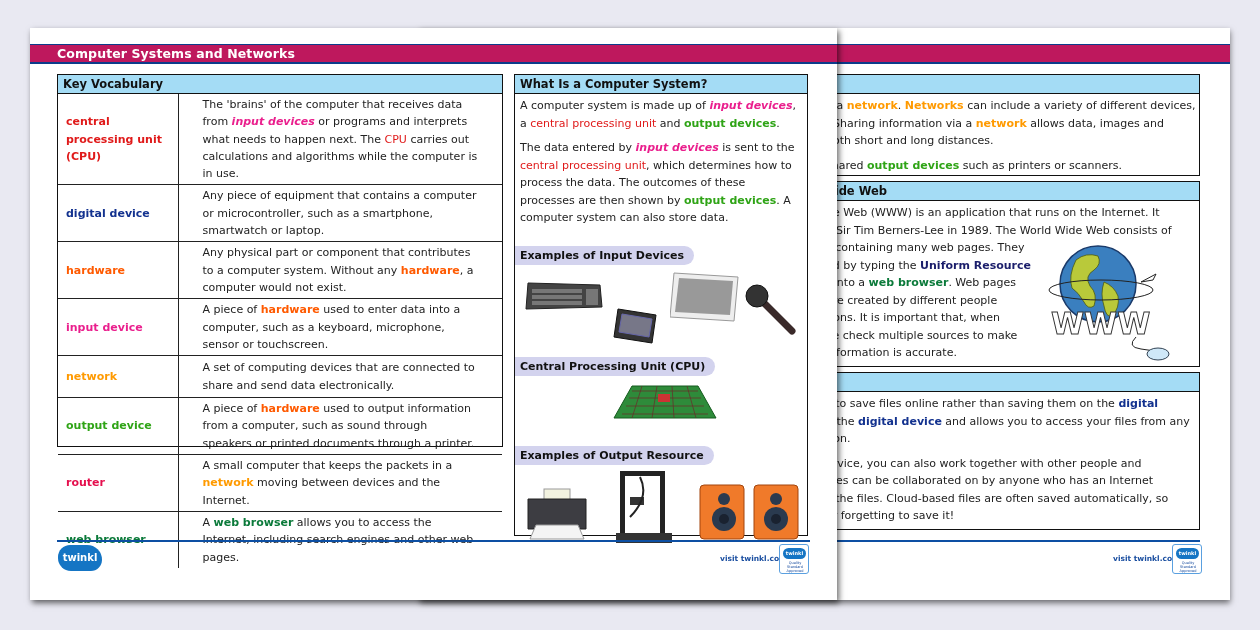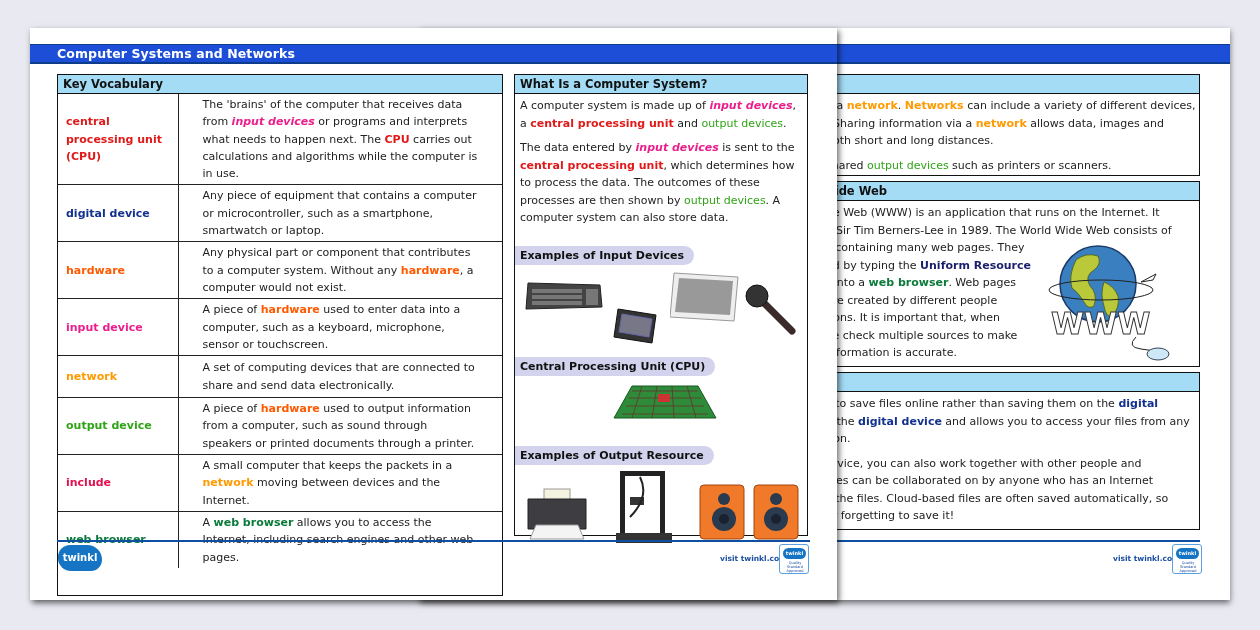--- a/index.html
+++ b/index.html
@@ -3,45 +3,45 @@
 <meta charset="utf-8">
 <style>
   * { box-sizing: border-box; margin: 0; padding: 0; }
   html, body { width: 1260px; height: 630px; overflow: hidden; }
   body { background: #e9e9f2; font-family: "DejaVu Sans", sans-serif; position: relative; }
 
   .page { position: absolute; background: #fff; box-shadow: 0 3px 6px rgba(0,0,0,0.55); overflow: hidden; }
   .page-back { left: 420px; top: 28px; width: 810px; height: 572px; }
   .page-front { left: 30px; top: 28px; width: 807px; height: 572px; box-shadow: 2px 3px 6px rgba(0,0,0,0.6); }
 
-  .banner { position: absolute; left: 0; right: 0; top: 16px; height: 20px; background: #1d4ed8; border-bottom: 2px solid #0d3c8a; border-top: 1px solid #0d3c8a; }
+  .banner { position: absolute; left: 0; right: 0; top: 16px; height: 20px; background: #be185d; border-bottom: 2px solid #0d3c8a; border-top: 1px solid #0d3c8a; }
   .banner-title { position: absolute; left: 27px; top: 1px; color: #fff; font-weight: bold; font-size: 12.5px; letter-spacing: 0.1px; }
 
   .panel { position: absolute; border: 1.5px solid #111; background: #fff; }
   .panel-head { background: #a4dcf5; border-bottom: 1.5px solid #111; height: 19px; padding-left: 5px; font-weight: bold; font-size: 11.5px; line-height: 18px; color: #111; }
   .panel-body { font-size: 11px; line-height: 17.5px; color: #222; padding: 3px 5px; }
   .panel-body p { margin-bottom: 7px; }
 
   
-  .vocab { left: 27px; top: 46px; width: 446px; height: 522px; }
+  .vocab { left: 27px; top: 46px; width: 446px; height: 373px; }
   .vocab table { border-collapse: collapse; width: 100%; }
   .vocab td { border: 1.2px solid #222; font-size: 11px; line-height: 17.3px; vertical-align: middle; }
   .vocab td.term { width: 120px; padding-left: 8px; font-weight: bold; }
   .vocab td.def { padding: 2px 24px; color: #222; }
   .vocab tr:first-child td { border-top: none; }
   .vocab td:first-child { border-left: none; }
   .vocab td:last-child { border-right: none; }
   .vocab tr:last-child td { border-bottom: none; }
 
-  .c-red { color: #e01a1a; font-weight: bold; }
+  .c-red { color: #e01a1a; font-weight: normal; }
   .c-blue { color: #13328f; font-weight: bold; }
   .c-orange { color: #ff5a00; font-weight: bold; }
   .c-pink { color: #ea1f8d; font-weight: bold; font-style: italic; }
   .c-amber { color: #ff9a00; font-weight: bold; }
-  .c-green { color: #2fa416; font-weight: normal; }
+  .c-green { color: #2fa416; font-weight: bold; }
   .c-navy { color: #1b1e6b; font-weight: bold; }
   .c-teal { color: #0b7a3a; font-weight: bold; }
   .link { color: #1a88d8; font-weight: bold; text-decoration: underline; }
 
   
   .system { left: 484px; top: 46px; width: 294px; height: 462px; }
   .pill { display: inline-block; background: #d3d3ee; border-radius: 0 12px 12px 0; padding: 0 10px 0 5px; margin-left: -5px; font-weight: bold; font-size: 11px; line-height: 19px; color: #111; margin-top: 12px; }
   .img-row { position: relative; height: 80px; }
   .img-row2 { position: relative; height: 58px; }
   .img-row3 { position: relative; height: 90px; }
@@ -148,21 +148,21 @@
           </tr>
           <tr style="height: 42px;">
             <td class="term" style="color: rgb(255, 154, 0);">network</td>
             <td class="def">A set of computing devices that are connected to share and send data electronically.</td>
           </tr>
           <tr style="height: 54px;">
             <td class="term" style="color: rgb(47, 164, 22);">output device</td>
             <td class="def">A piece of <span class="c-orange">hardware</span> used to output information from a computer, such as sound through speakers or printed documents through a printer.</td>
           </tr>
           <tr style="height: 42px;">
-            <td class="term" style="color: rgb(229, 16, 78);">include</td>
+            <td class="term" style="color: rgb(229, 16, 78);">router</td>
             <td class="def">A small computer that keeps the packets in a <span class="c-amber">network</span> moving between devices and the Internet.</td>
           </tr>
           <tr style="height: 42px;">
             <td class="term" style="color: rgb(11, 122, 58);">web browser</td>
             <td class="def">A <span class="c-teal">web browser</span> allows you to access the Internet, including search engines and other web pages.</td>
           </tr>
         </tbody>
       </table>
   </div>
 

